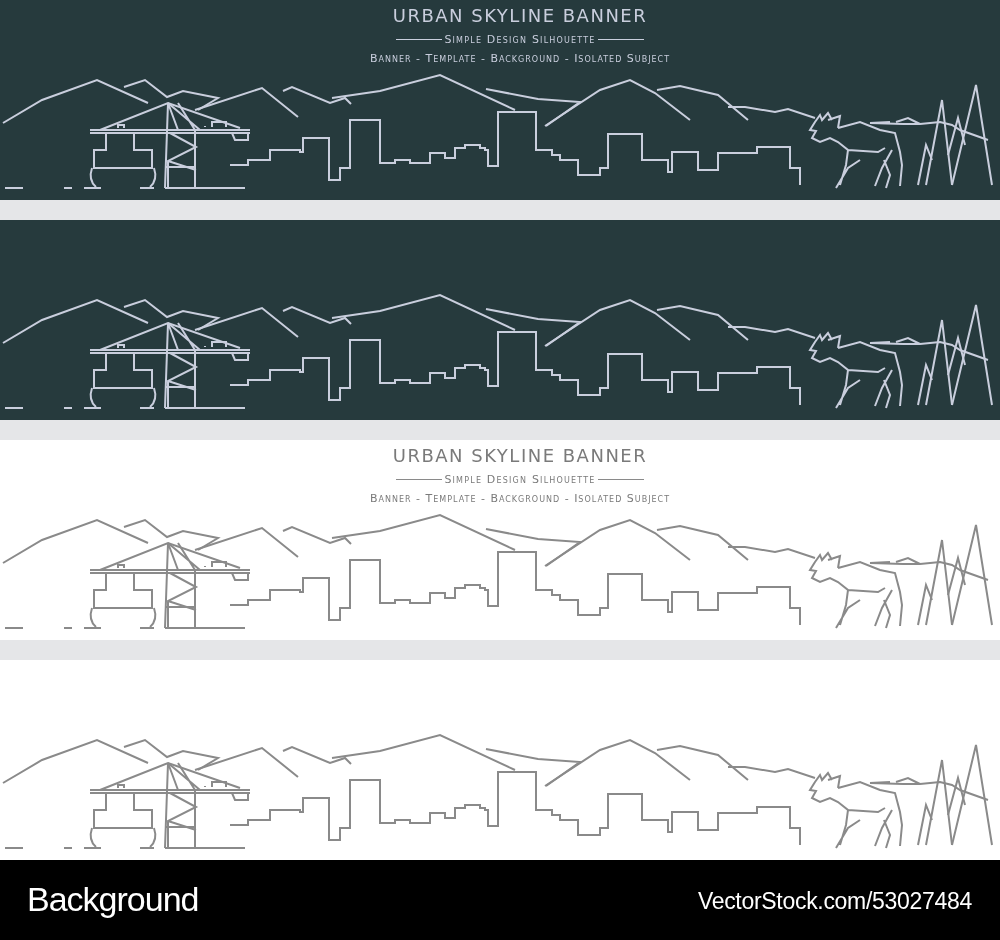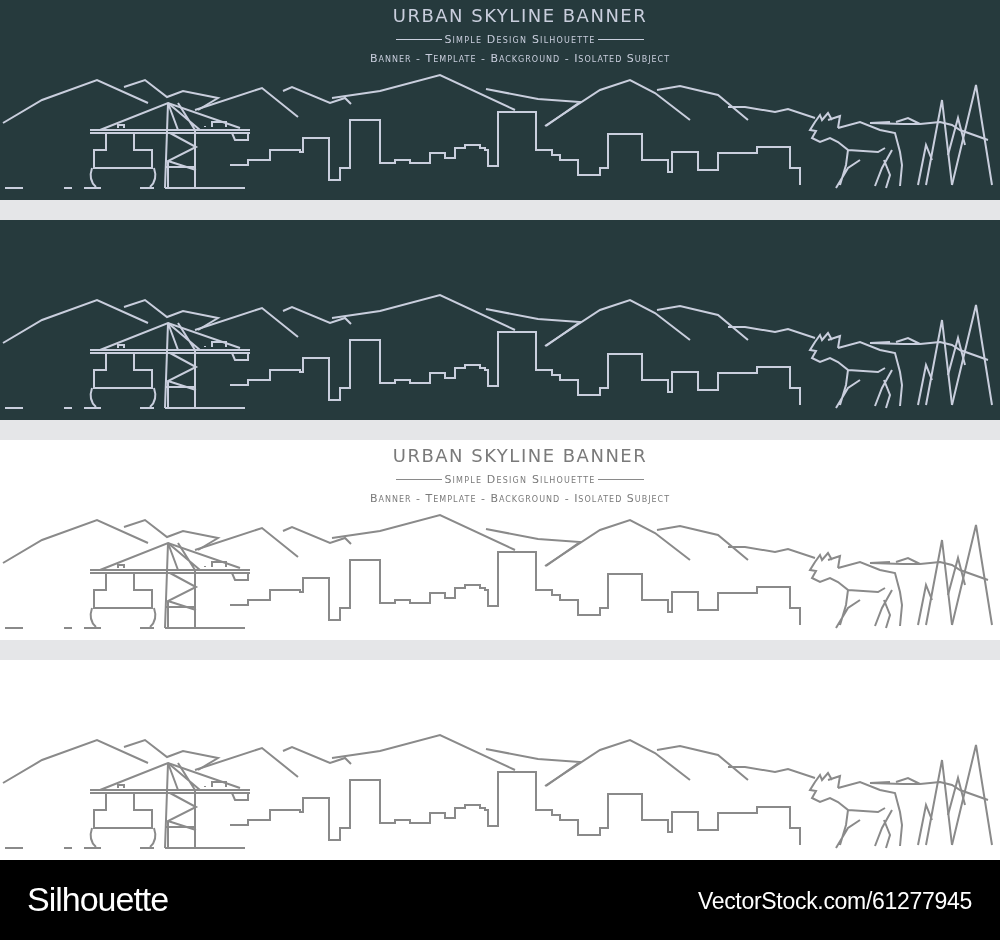--- a/index.html
+++ b/index.html
@@ -97,15 +97,15 @@
 
       <path d="M918,185 L926,145 L932,160"></path>
       <path d="M926,185 L942,100 L952,185"></path>
       <path d="M948,155 L958,118 L965,145"></path>
       <path d="M952,185 L976,85 L992,185"></path>
     </g>
   </defs>
 </svg>
 
 <div class="footer">
-  <div class="brand">Silhouette</div>
-  <div class="ref">VectorStock.com/61277945</div>
+  <div class="brand">Background</div>
+  <div class="ref">VectorStock.com/53027484</div>
 </div>
 
 </body></html>

